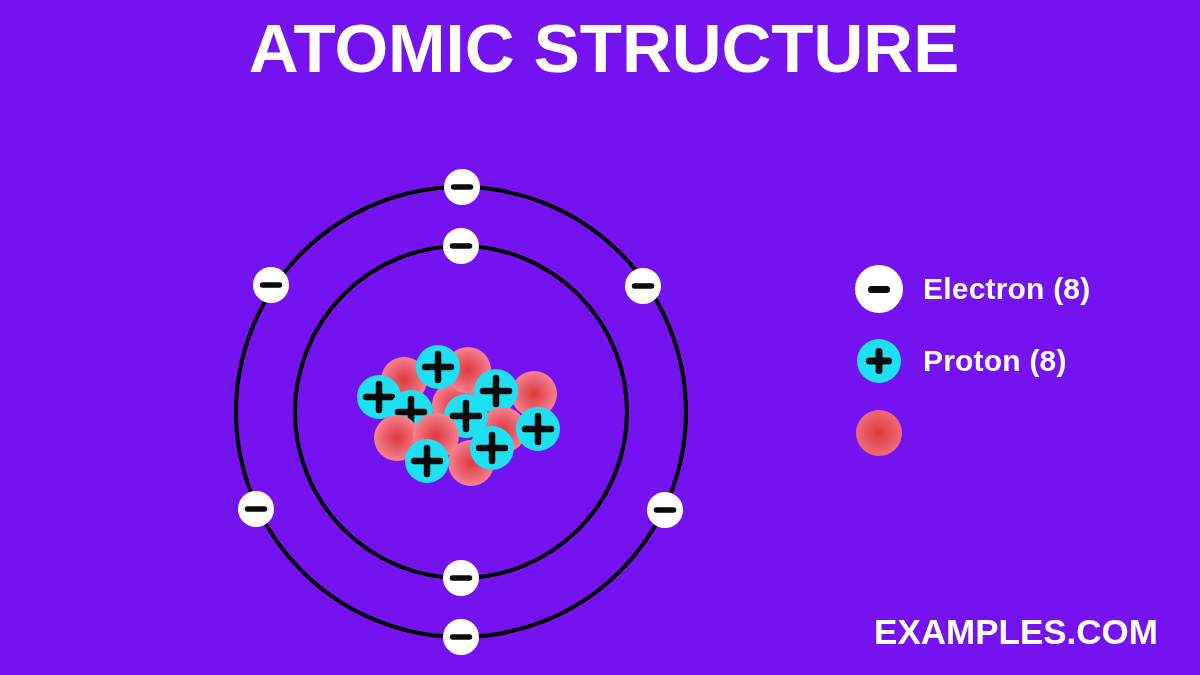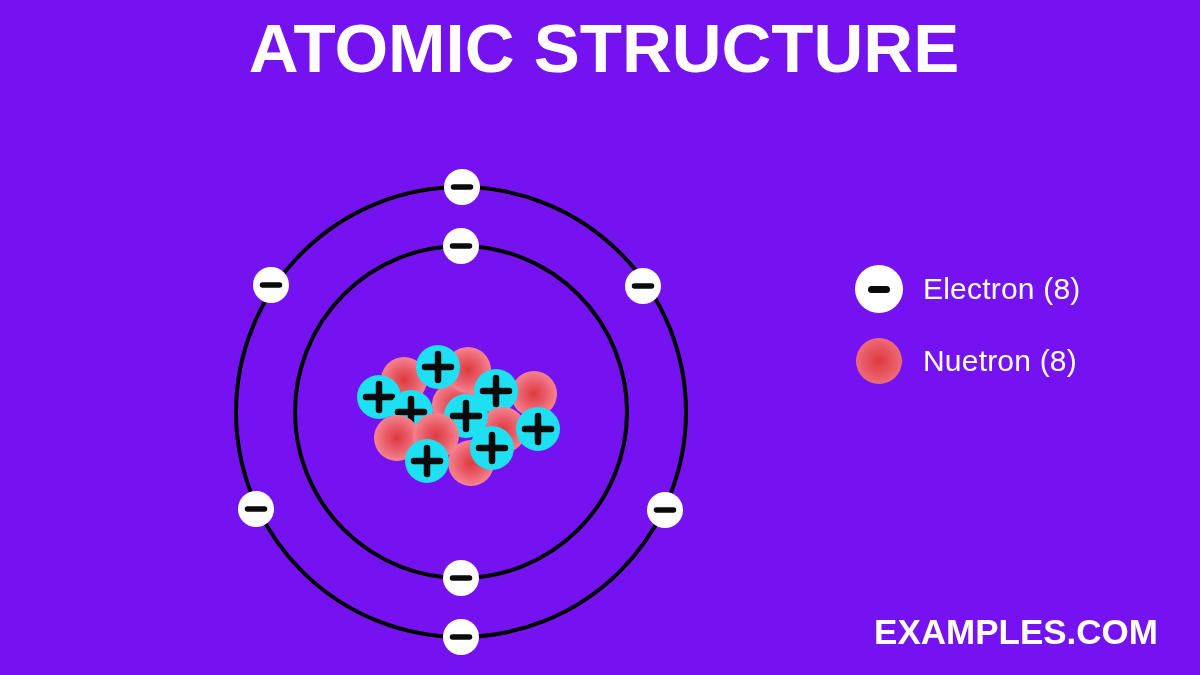--- a/index.html
+++ b/index.html
@@ -52,21 +52,21 @@
     background:var(--symbol);border-radius:4px;
   }
   .icon-proton .ph{width:26px;height:7px;}
   .icon-proton .pv{width:7px;height:26px;}
   .icon-neutron{
     width:46px;height:46px;border-radius:50%;
     background:radial-gradient(circle at 50% 50%, var(--neutron-center) 0%, var(--neutron-mid) 55%, var(--neutron-edge) 100%);
   }
   .legend-label{
     margin-left:20px;color:var(--text);
-    font-size:30px;font-weight:400;letter-spacing:0.2px;white-space:nowrap;
+    font-size:30px;font-weight:700;letter-spacing:0.2px;white-space:nowrap;
   }
 
   .watermark{
     position:absolute;top:612px;right:42px;
     color:var(--text);font-size:35px;font-weight:700;letter-spacing:0px;
     white-space:nowrap;
   }
 </style>
 </head>
 <body>
@@ -173,20 +173,28 @@
     <div class="legend-row">
       <span class="legend-icon-wrap">
         <span class="icon-electron">
           <span class="minus"></span>
         </span>
       </span>
       <span class="legend-label">Electron (8)</span>
     </div>
     <div class="legend-row">
       <span class="legend-icon-wrap">
+        <span class="icon-proton">
+          <span class="ph"></span>
+          <span class="pv"></span>
+        </span>
+      </span>
+      <span class="legend-label">Proton (8)</span>
+    </div>
+    <div class="legend-row">
+      <span class="legend-icon-wrap">
         <span class="icon-neutron"></span>
       </span>
-      <span class="legend-label">Nuetron (8)</span>
     </div>
   </aside>
 
   <footer class="watermark">EXAMPLES.COM</footer>
 </div>
 
 </body></html>

